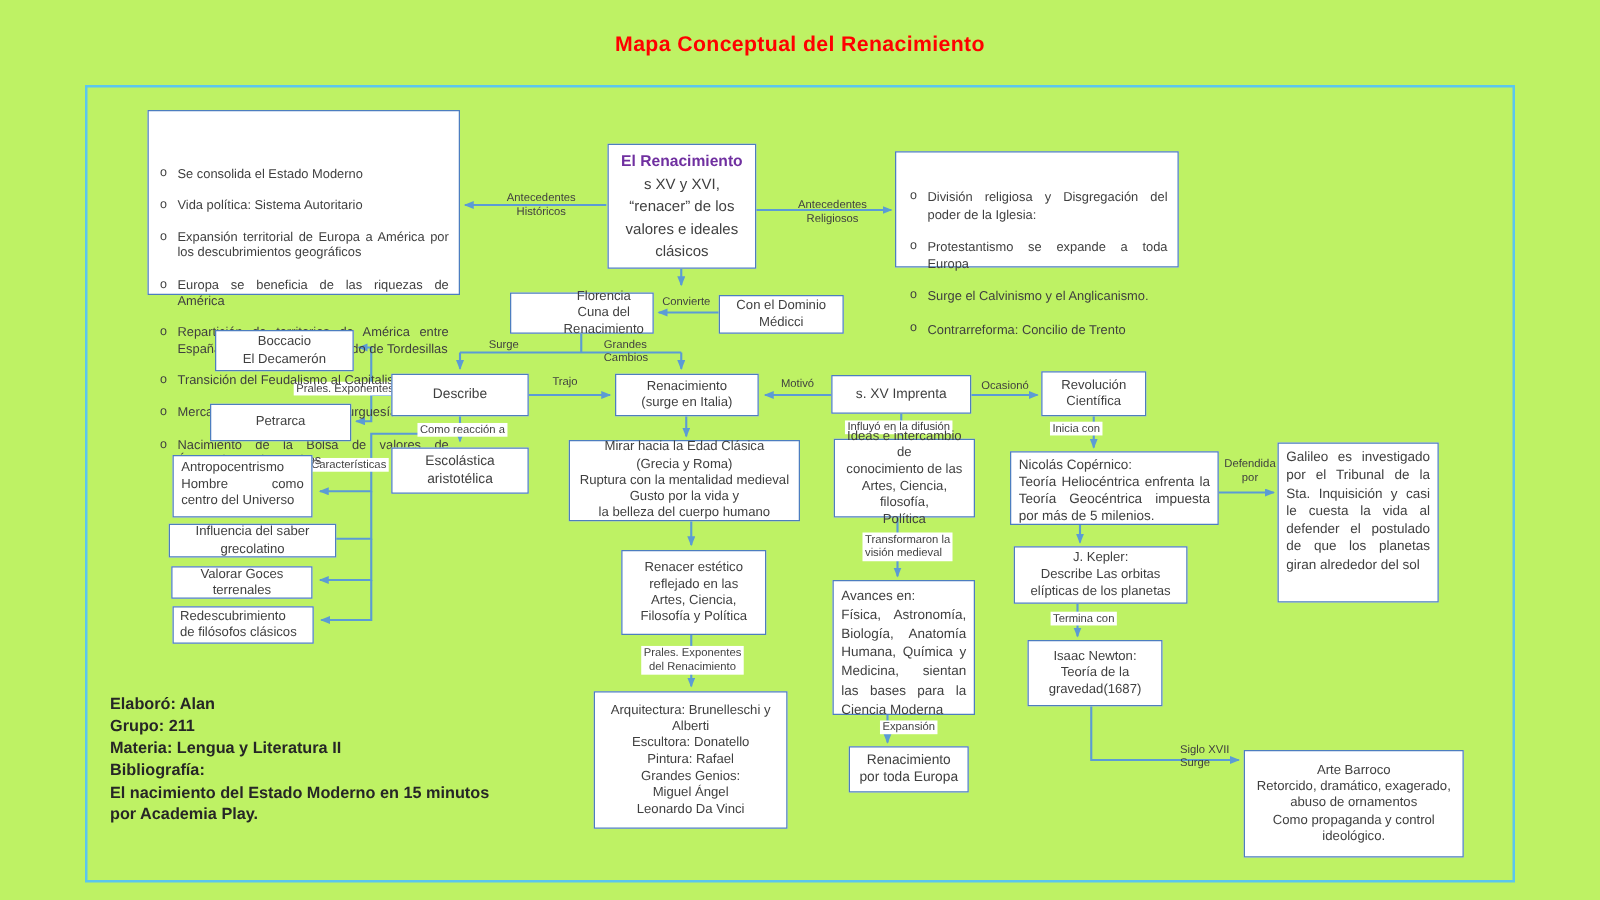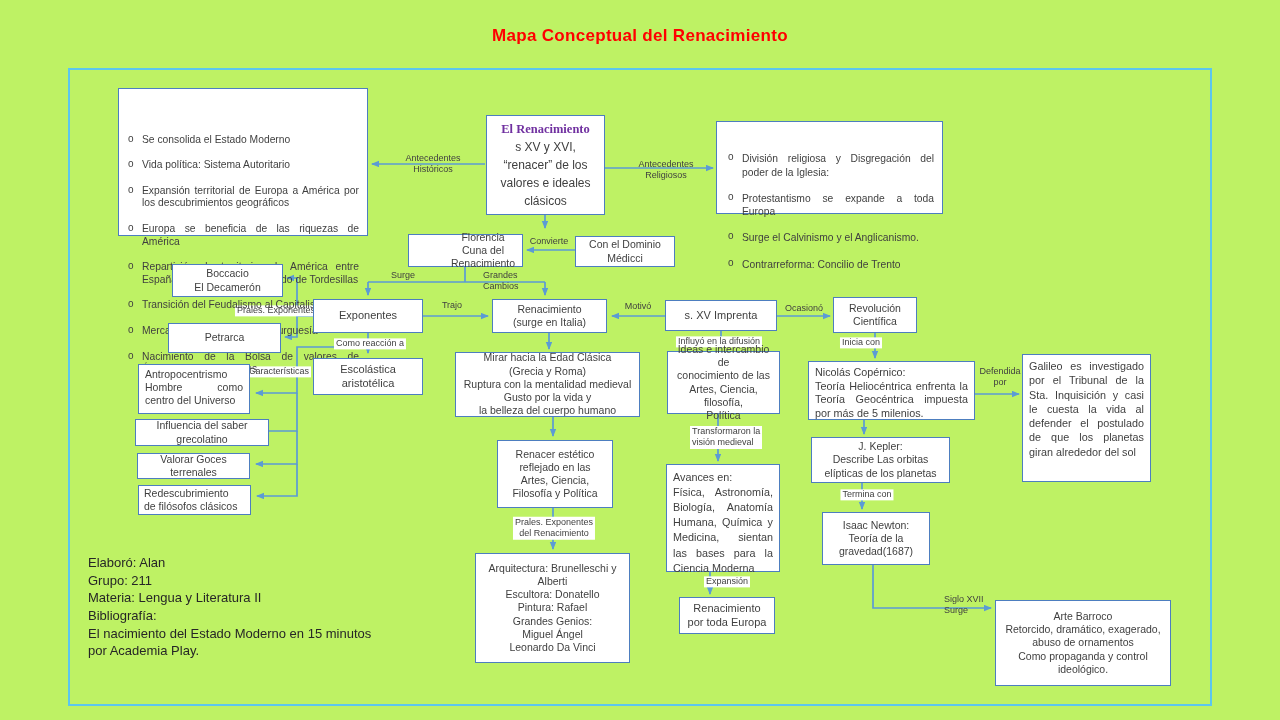--- a/index.html
+++ b/index.html
@@ -18,31 +18,31 @@
          font-size:17px;font-weight:bold;letter-spacing:.3px;}
   .connectors{position:absolute;left:0;top:0;pointer-events:none;}
   .connectors path{stroke:var(--connector-blue);stroke-width:1.7;fill:none;}
   .n{position:absolute;border:1.5px solid var(--box-border);background:#fff;box-sizing:border-box;
      font-size:10.5px;line-height:1.26;color:var(--text-dark);white-space:pre-line;
      display:flex;align-items:center;justify-content:center;text-align:center;padding:2px 5px;}
   .n.blk{display:block;text-align:left;}
   .n.jst{display:block;text-align:justify;}
   .n.lt{text-align:left;justify-content:flex-start;}
   .n.col{flex-direction:column;font-size:12px;line-height:1.5;}
-  .central-heading{color:var(--heading-purple);font-weight:bold;font-size:12.5px;font-family:Liberation Serif, serif;}
+  .central-heading{color:var(--heading-purple);font-weight:bold;font-size:12.5px;}
   .vcent{display:flex;flex-direction:column;justify-content:center;}
   .blist{list-style:none;margin:0;padding:0;}
   .blist li{position:relative;padding-left:17px;text-align:justify;}
   .blist li::before{content:"o";position:absolute;left:3px;top:-1px;font-size:10px;}
   .lbl{position:absolute;font-size:9px;line-height:1.25;color:var(--text-dark);text-align:center;
        white-space:pre-line;transform:translate(-50%,-50%);}
   .lbl.bg{background:#fff;padding:0 2px;}
   .lbl.tl{transform:none;text-align:left;}
   .credits{position:absolute;left:88px;top:554px;font-size:13px;color:#262626;
-           white-space:pre-line;line-height:1.36;}
+           white-space:pre-line;line-height:1.36;font-weight:bold;}
 </style>
 </head>
 <body>
 
 <div class="canvas">
 
   <div class="title">Mapa Conceptual del Renacimiento</div>
   <div class="frame"></div>
 
   <svg class="connectors" width="1280" height="720">
@@ -138,21 +138,21 @@
     </ul>
   </div>
 
   <div class="n" style="left:408px;top:234px;width:115px;height:33px;padding-left:40px;">Florencia Cuna del
 Renacimiento</div>
   <div class="n" style="left:575px;top:236px;width:100px;height:31px;">Con el Dominio
 Médicci</div>
   <div class="n" style="left:172px;top:264px;width:111px;height:33px;">Boccacio
 El Decamerón</div>
   <div class="n" style="left:168px;top:323px;width:113px;height:30px;">Petrarca</div>
-  <div class="n" style="left:313px;top:299px;width:110px;height:34px;font-size:11px;">Exponentes</div>
+  <div class="n" style="left:313px;top:299px;width:110px;height:34px;font-size:11px;">Describe</div>
   <div class="n" style="left:492px;top:299px;width:115px;height:34px;">Renacimiento
 (surge en Italia)</div>
   <div class="n" style="left:665px;top:300px;width:112px;height:31px;font-size:11px;">s. XV Imprenta</div>
   <div class="n" style="left:833px;top:297px;width:84px;height:36px;">Revolución
 Científica</div>
   <div class="n" style="left:313px;top:358px;width:110px;height:37px;font-size:11px;">Escolástica
 aristotélica</div>
   <div class="n jst" style="left:138px;top:364px;width:112px;height:50px;padding:3px 6px;">Antropocentrismo Hombre como centro del Universo</div>
   <div class="n" style="left:135px;top:419px;width:134px;height:27px;">Influencia del saber
 grecolatino</div>

